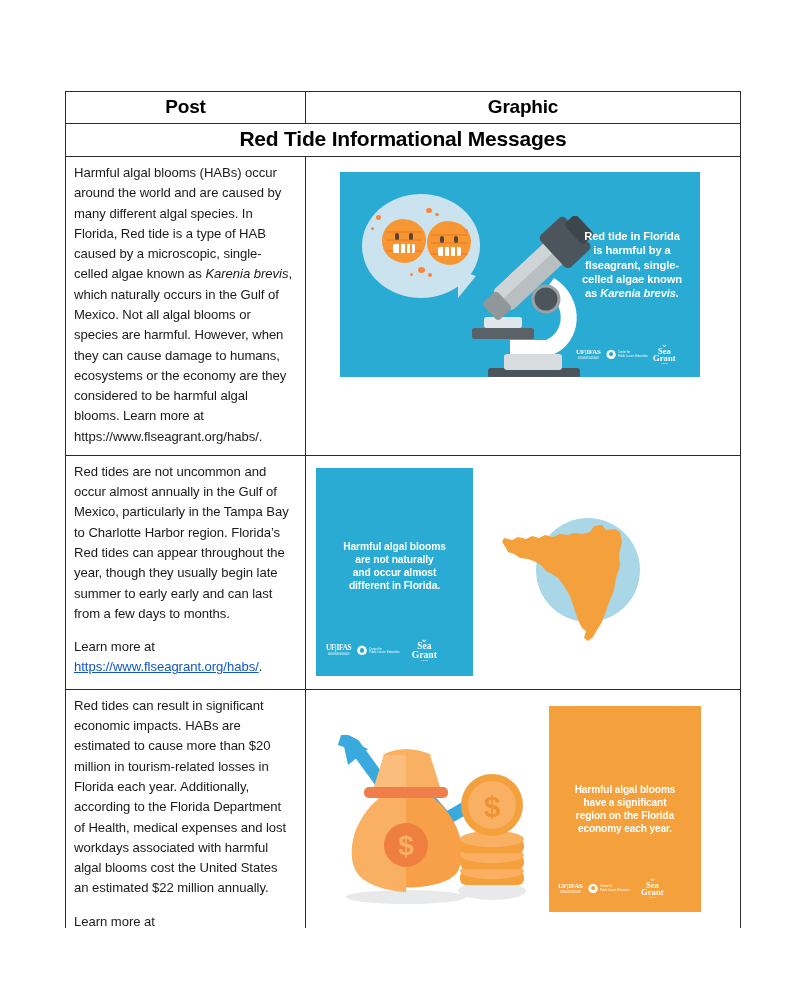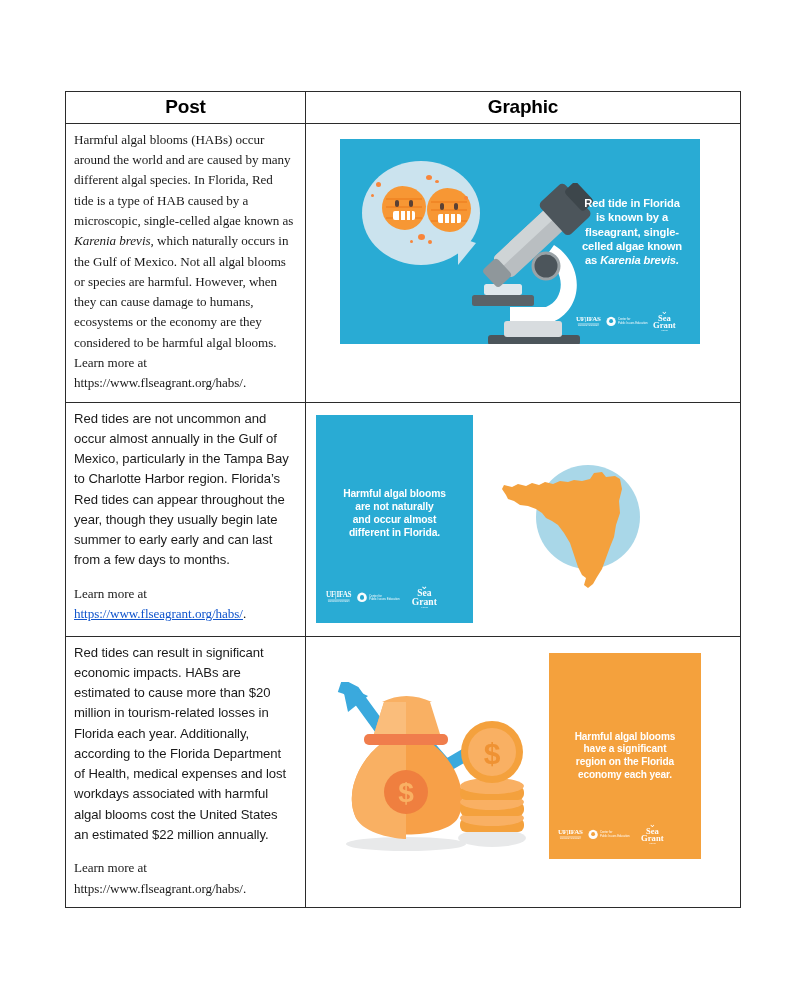--- a/index.html
+++ b/index.html
@@ -59,21 +59,21 @@
     padding: 6px 10px 8px 8px !important;
   }
   .post-text {
     font-size: 13.1px;
     line-height: 1.55;
     color: #1a1a1a;
     letter-spacing: -0.05px;
     text-align: left;
   }
   .post-text p { margin: 0 0 13px 0; }
-  .post-text p:last-child { margin-bottom: 0; font-family: Liberation Serif, serif; }
+  .post-text p:last-child { margin-bottom: 0; }
   .ital { font-style: italic; }
   .link-plain { color: #1a1a1a; text-decoration: none; }
   .link-blue { color: #1155cc; text-decoration: underline; }
 
   .graphic-cell {
     padding: 0 !important;
     position: relative;
   }
   .gfx-wrap {
     position: relative;
@@ -230,20 +230,23 @@
       <col class="col-post">
       <col class="col-graphic">
     </colgroup>
     <tbody>
 
       <tr>
         <td class="hdr-cell">Post</td>
         <td class="hdr-cell">Graphic</td>
       </tr>
 
+      <tr>
+        <td class="title-cell" colspan="2">Red Tide Informational Messages</td>
+      </tr>
 
       <tr>
         <td class="post-cell">
           <div class="post-text">
             <p>
               <span>Harmful algal blooms (HABs) occur around the world and are caused by many different algal species. In Florida, Red tide is a type of HAB caused by a microscopic, single-celled algae known as </span><span class="ital">Karenia brevis</span><span>, which naturally occurs in the Gulf of Mexico. Not all algal blooms or species are harmful. However, when they can cause damage to humans, ecosystems or the economy are they considered to be harmful algal blooms. Learn more at </span><span class="link-plain">https://www.flseagrant.org/habs/</span><span>.</span>
             </p>
           </div>
         </td>
 
@@ -307,21 +310,21 @@
                   <rect x="112" y="36" width="34" height="44" rx="5" fill="#4c555b"></rect>
                   <rect x="140" y="44" width="16" height="28" rx="4" fill="#3d464b"></rect>
                 </g>
 
                 <circle cx="88" cy="83" r="13" fill="#4c555b"></circle>
                 <circle cx="88" cy="83" r="13" fill="none" stroke="#9aa2a6" stroke-width="3"></circle>
               </svg>
 
               <div class="card-text" style="left:228px; top:57px; width:128px; font-size:11.2px;">
                 <span>Red tide in Florida</span><br>
-                <span>is known by a</span><br>
+                <span>is harmful by a</span><br>
                 <span>flseagrant, single-</span><br>
                 <span>celled algae known</span><br>
                 <span>as </span><span class="ital">Karenia brevis.</span>
               </div>
 
               <div class="logos" style="left:236px; bottom:11px; transform:scale(0.78); transform-origin:left bottom;">
                 <div class="logo-ufifas" style="font-size:9px;">
                   <span class="uf-main">UF|IFAS</span>
                   <span class="uf-sub" style="font-size:2.6px;">UNIVERSITY of FLORIDA</span>
                 </div>

